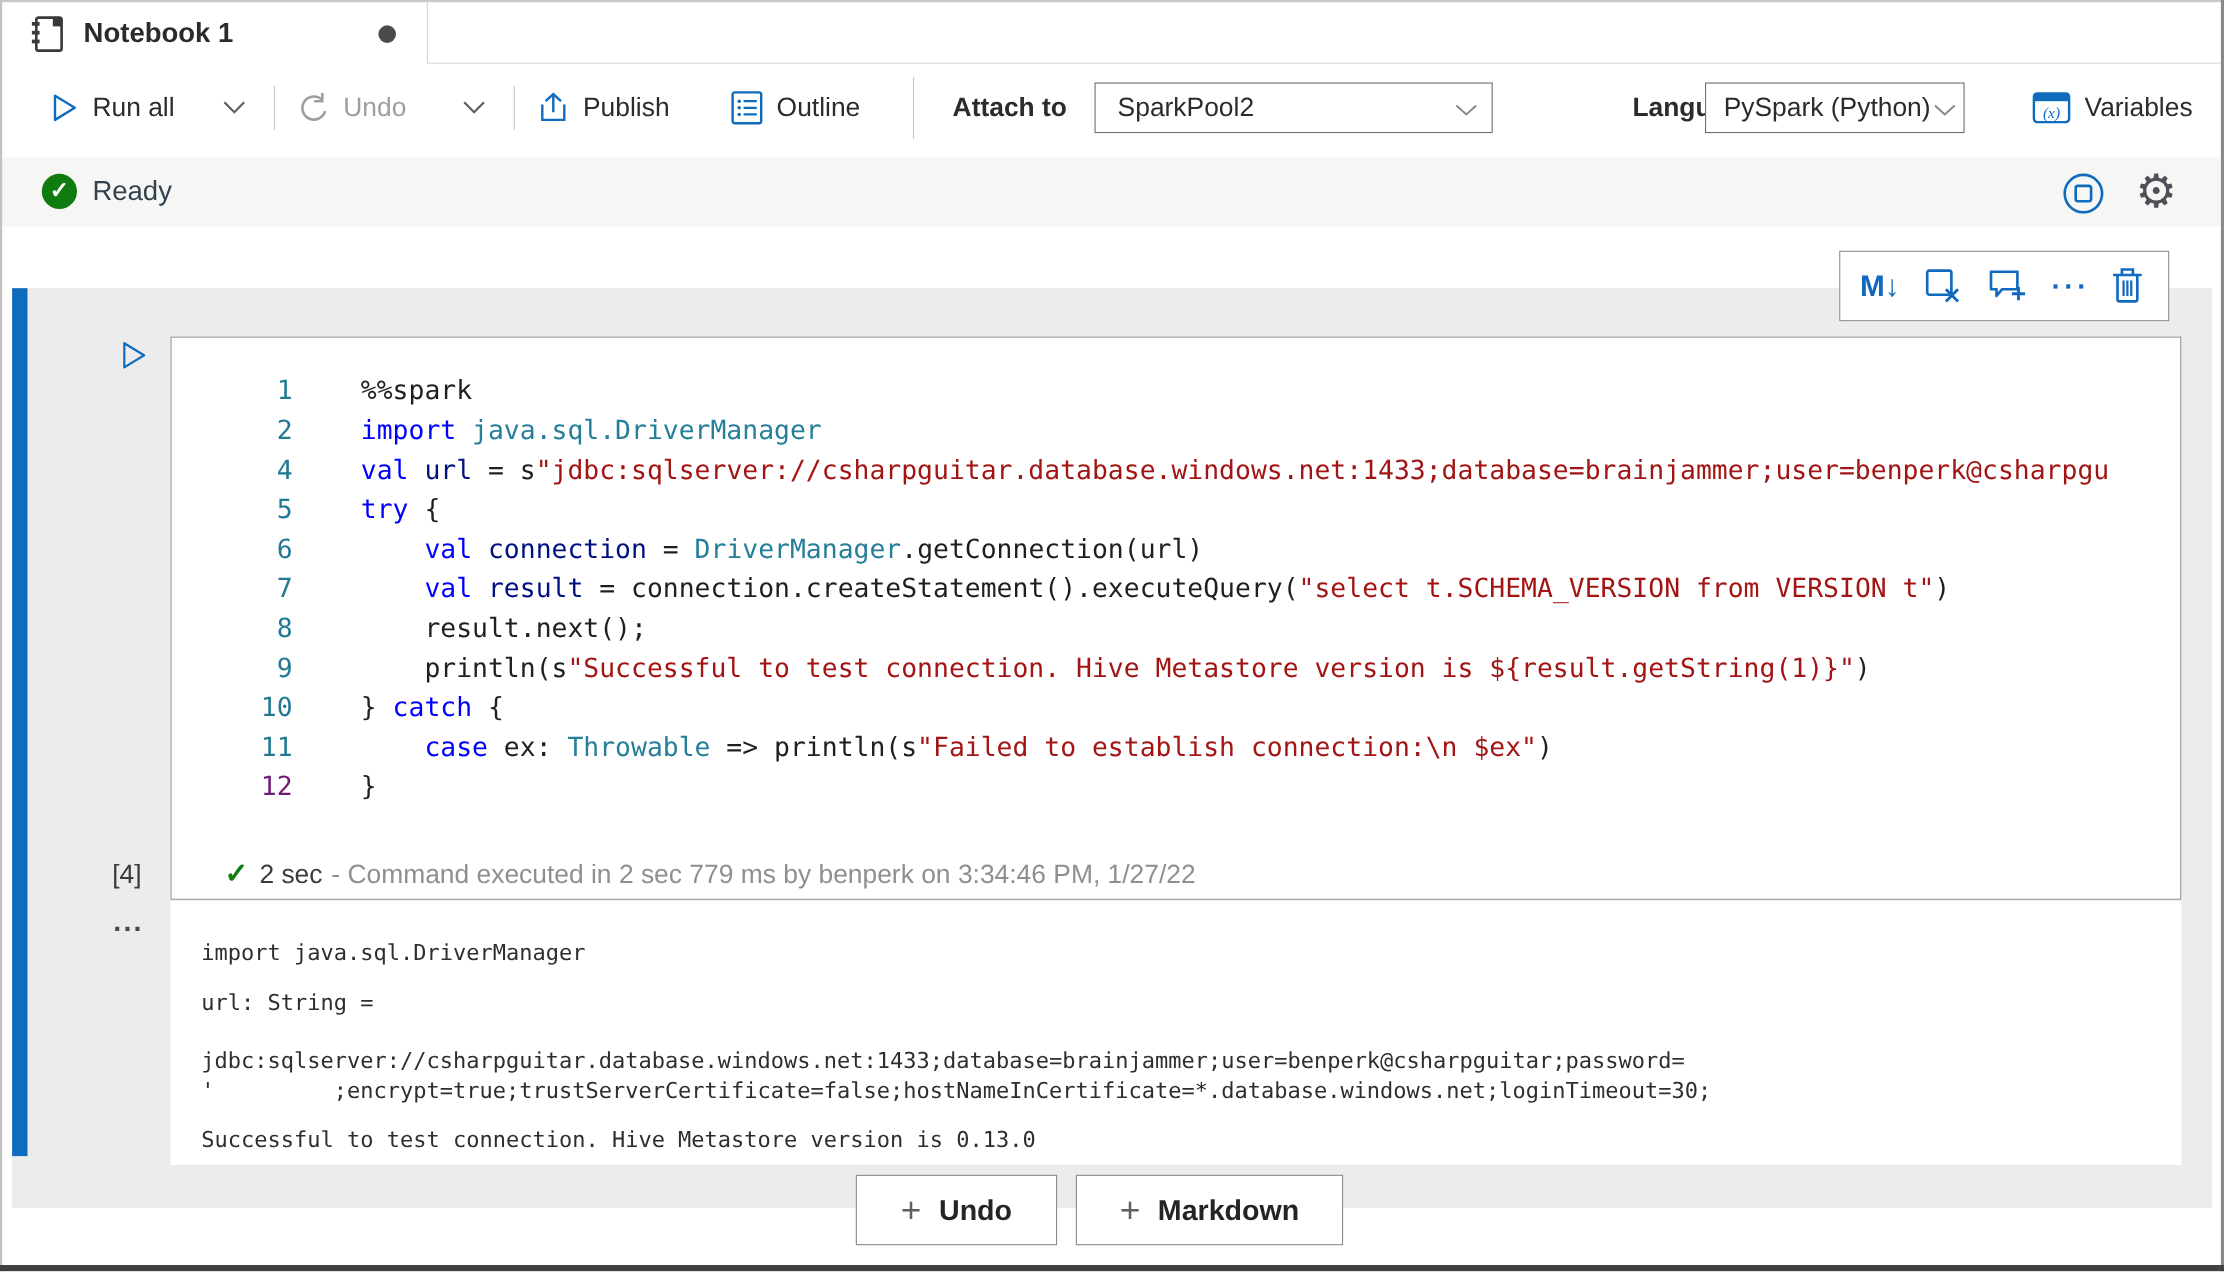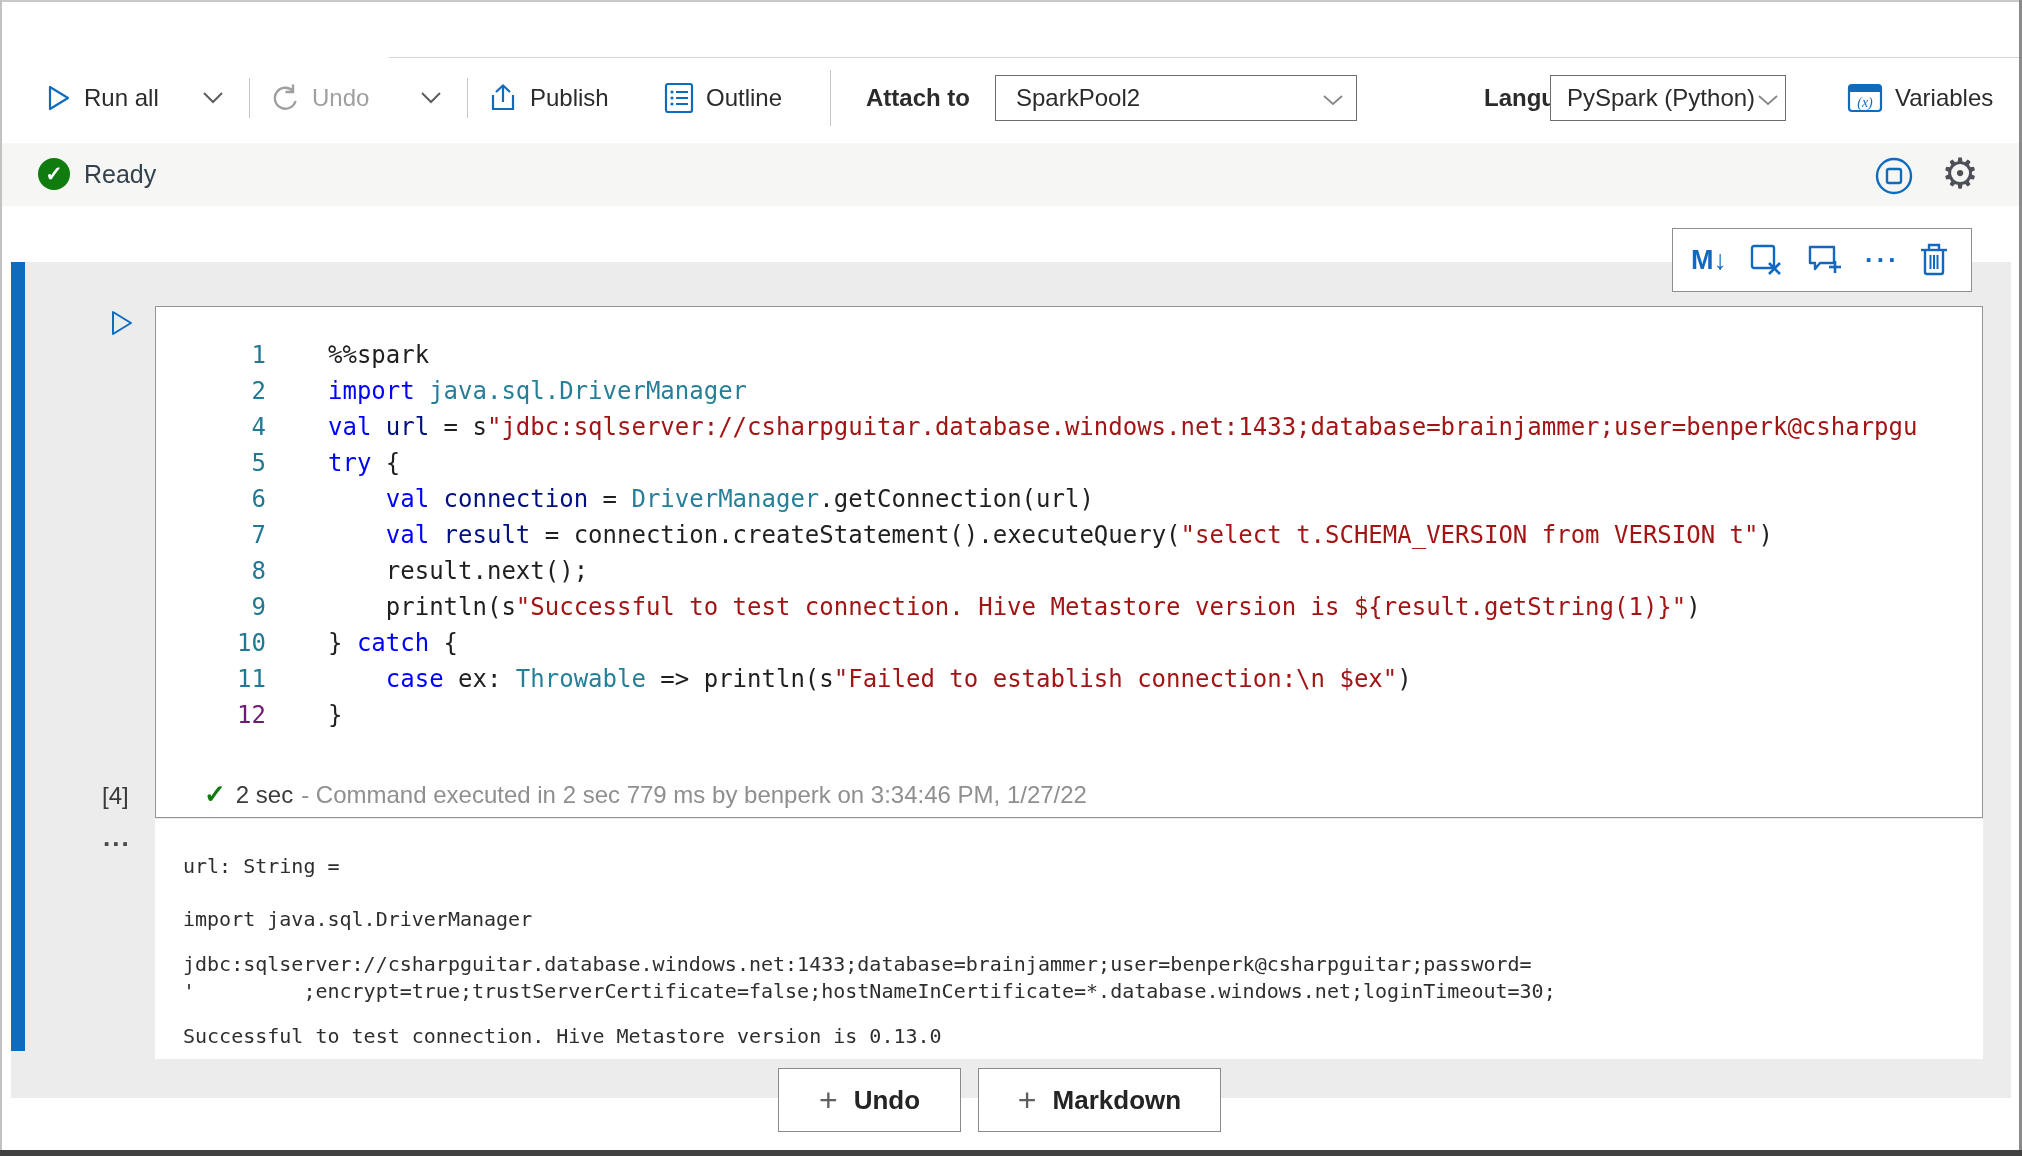--- a/index.html
+++ b/index.html
@@ -88,20 +88,33 @@
   #add-code { left:778px; width:183px; }
   #add-markdown { left:978px; width:243px; }
 
   svg { display:block; }
 </style>
 </head>
 <body>
 
 <div id="screen">
 
+  <div class="tab">
+    <span class="notebook-icon">
+      <svg width="34" height="36" viewBox="0 0 34 36">
+        <rect x="7" y="3" width="23" height="30" rx="2" fill="none" stroke="#3b3a39" stroke-width="2.4"></rect>
+        <rect x="22" y="3" width="8" height="8" fill="#3b3a39"></rect>
+        <rect x="3" y="7" width="7" height="3.4" fill="#3b3a39"></rect>
+        <rect x="3" y="15" width="7" height="3.4" fill="#3b3a39"></rect>
+        <rect x="3" y="23" width="7" height="3.4" fill="#3b3a39"></rect>
+      </svg>
+    </span>
+    <span class="tab-title">Notebook 1</span>
+    <span class="tab-dirty-dot"></span>
+  </div>
   <div class="tabbar-line"></div>
 
   <div class="toolbar">
 
     <div class="tb-item" style="left:42px;">
       <span>
         <svg width="28" height="28" viewBox="0 0 28 28">
           <polygon points="6,3 24,14 6,25" fill="none" stroke="#0f6cbd" stroke-width="2.2" stroke-linejoin="round"></polygon>
         </svg>
       </span>
@@ -266,22 +279,22 @@
         </div>
       <div class="cell-status">
         <span class="check">✓</span><span class="duration">2 sec</span><span class="detail">- Command executed in 2 sec 779 ms by benperk on 3:34:46 PM, 1/27/22</span>
       </div>
     </div>
 
     <div class="exec-count">[4]</div>
     <div class="gutter-ellipsis">...</div>
 
     <div class="cell-output">
+        <div class="out-line out-line-0">import java.sql.DriverManager</div>
         <div class="out-line out-line-1">url: String =</div>
-        <div class="out-line out-line-0">import java.sql.DriverManager</div>
         <div class="out-line out-line-2">jdbc:sqlserver://csharpguitar.database.windows.net:1433;database=brainjammer;user=benperk@csharpguitar;password=</div>
         <div class="out-line out-line-3">'         ;encrypt=true;trustServerCertificate=false;hostNameInCertificate=*.database.windows.net;loginTimeout=30;</div>
         <div class="out-line out-line-4">Successful to test connection. Hive Metastore version is 0.13.0</div>
       </div>
   </div>
 
   <div class="add-btn" id="add-code">
     <span class="plus">+</span>
     <span class="lbl">Undo</span>
   </div>

